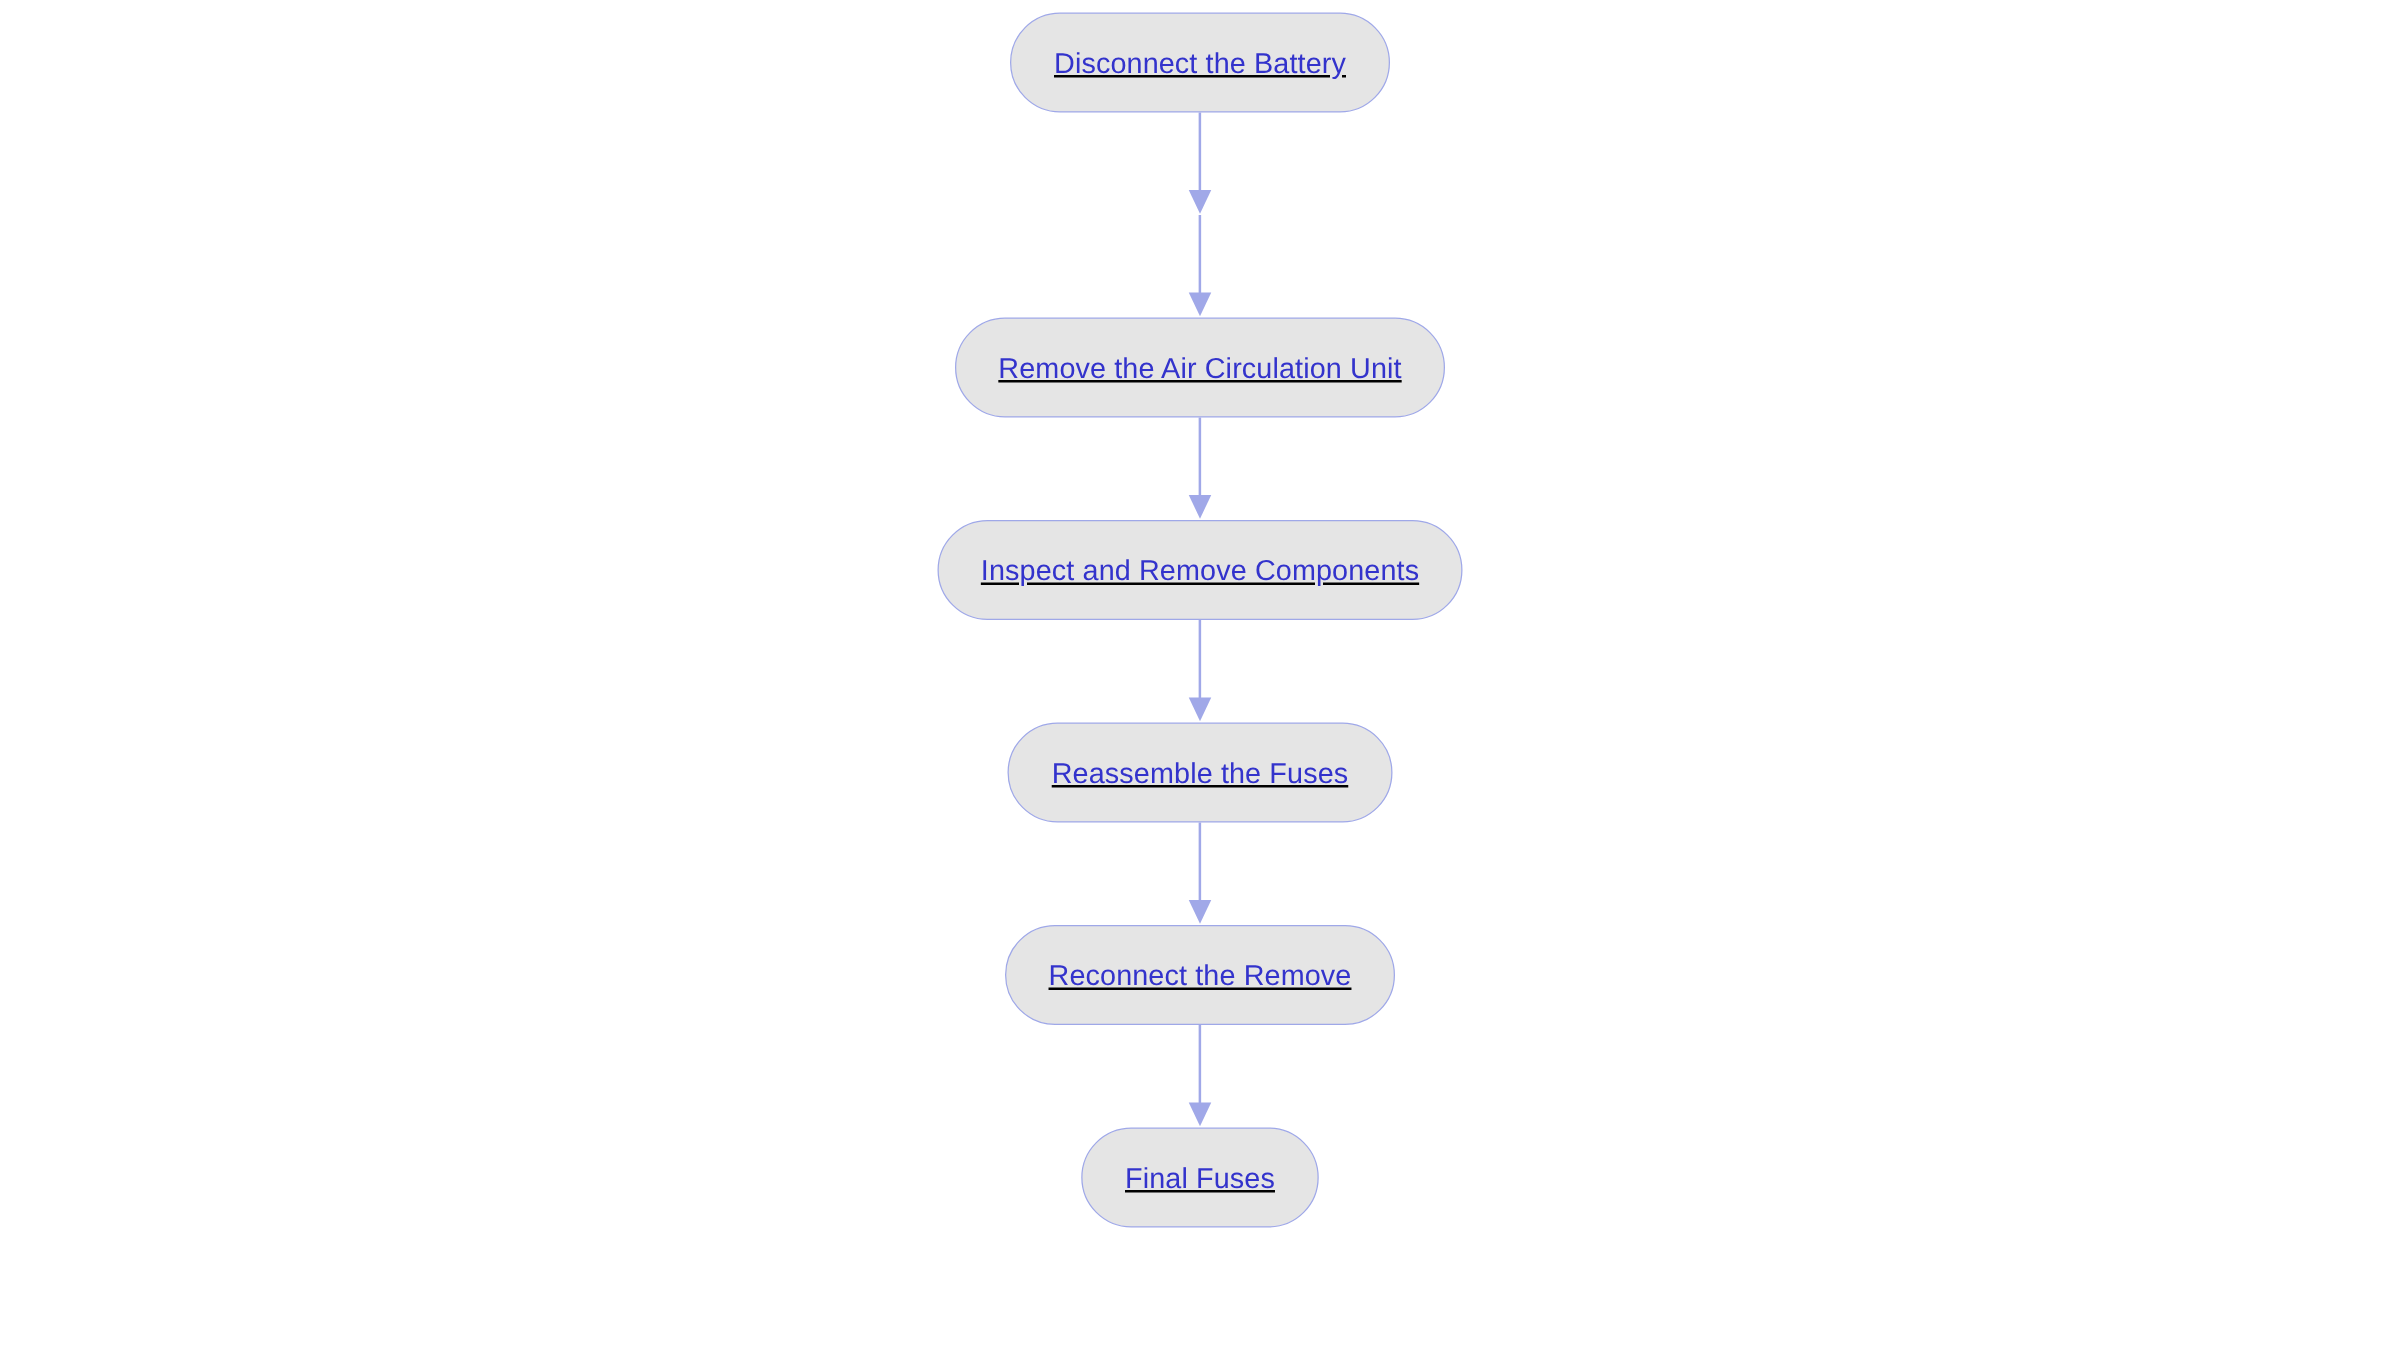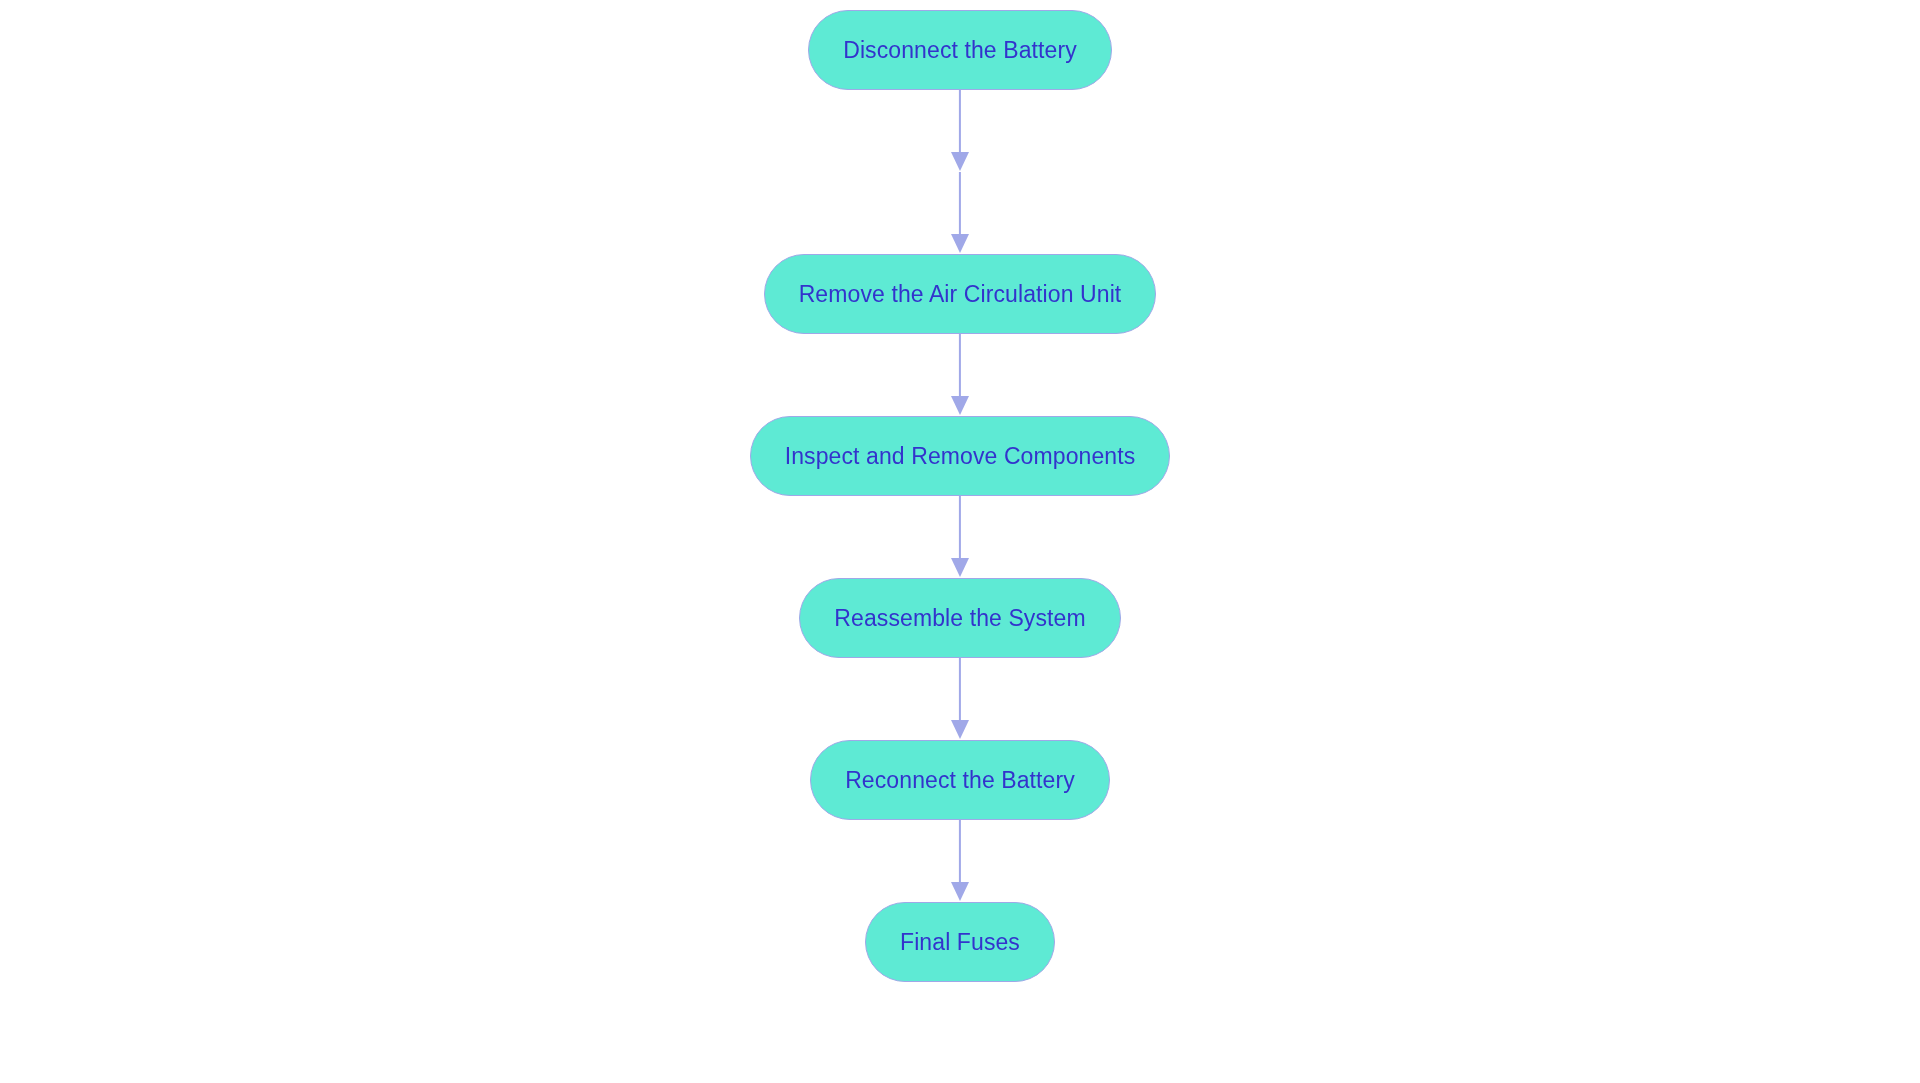--- a/index.html
+++ b/index.html
@@ -33,27 +33,28 @@
     align-items: center;
     justify-content: flex-start;
     padding-top: 10px;
     box-sizing: border-box;
   }
 
   .flow-node {
     box-sizing: border-box;
     height: 80px;
     border-radius: 40px;
-    background: #5eead4;
+    background: #e5e5e5;
     border: 1.3px solid #9fa8e8;
     display: flex;
     align-items: center;
     justify-content: center;
     padding: 0 34px;
     flex: 0 0 auto;
+    text-decoration: underline;
   }
 
   .flow-node-label {
     color: #3333cc;
     font-family: "Liberation Sans", sans-serif;
     font-size: 23px;
     font-weight: 400;
     line-height: 1;
     white-space: nowrap;
     letter-spacing: 0.1px;
@@ -121,30 +122,30 @@
     <div class="flow-node">
       <span class="flow-node-label">Inspect and Remove Components</span>
     </div>
 
     <div class="flow-connector">
       <div class="conn-line"></div>
       <div class="conn-head"></div>
     </div>
 
     <div class="flow-node">
-      <span class="flow-node-label">Reassemble the System</span>
+      <span class="flow-node-label">Reassemble the Fuses</span>
     </div>
 
     <div class="flow-connector">
       <div class="conn-line"></div>
       <div class="conn-head"></div>
     </div>
 
     <div class="flow-node">
-      <span class="flow-node-label">Reconnect the Battery</span>
+      <span class="flow-node-label">Reconnect the Remove</span>
     </div>
 
     <div class="flow-connector">
       <div class="conn-line"></div>
       <div class="conn-head"></div>
     </div>
 
     <div class="flow-node">
       <span class="flow-node-label">Final Fuses</span>
     </div>

